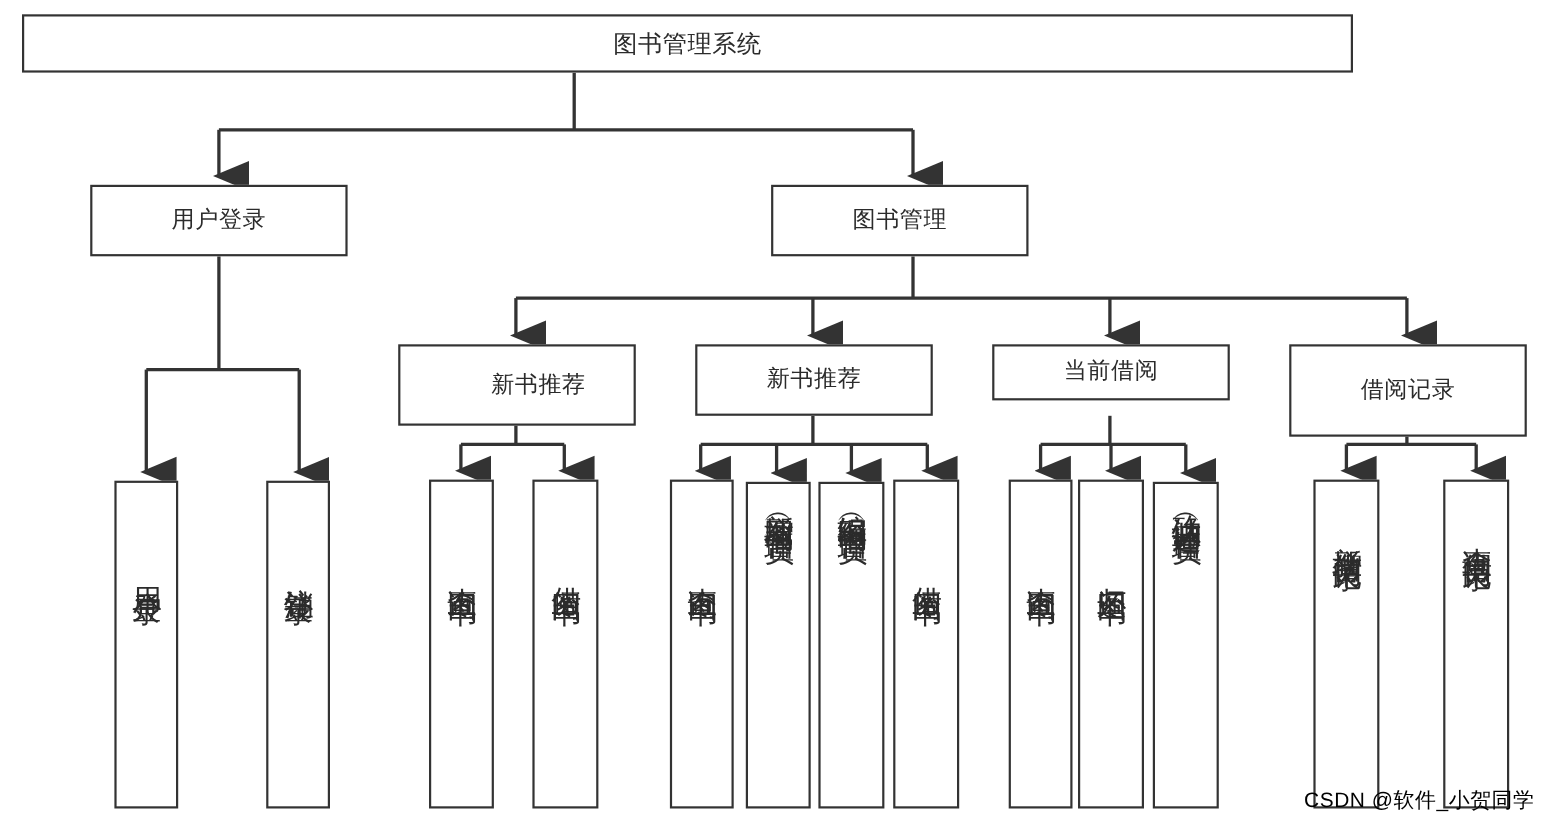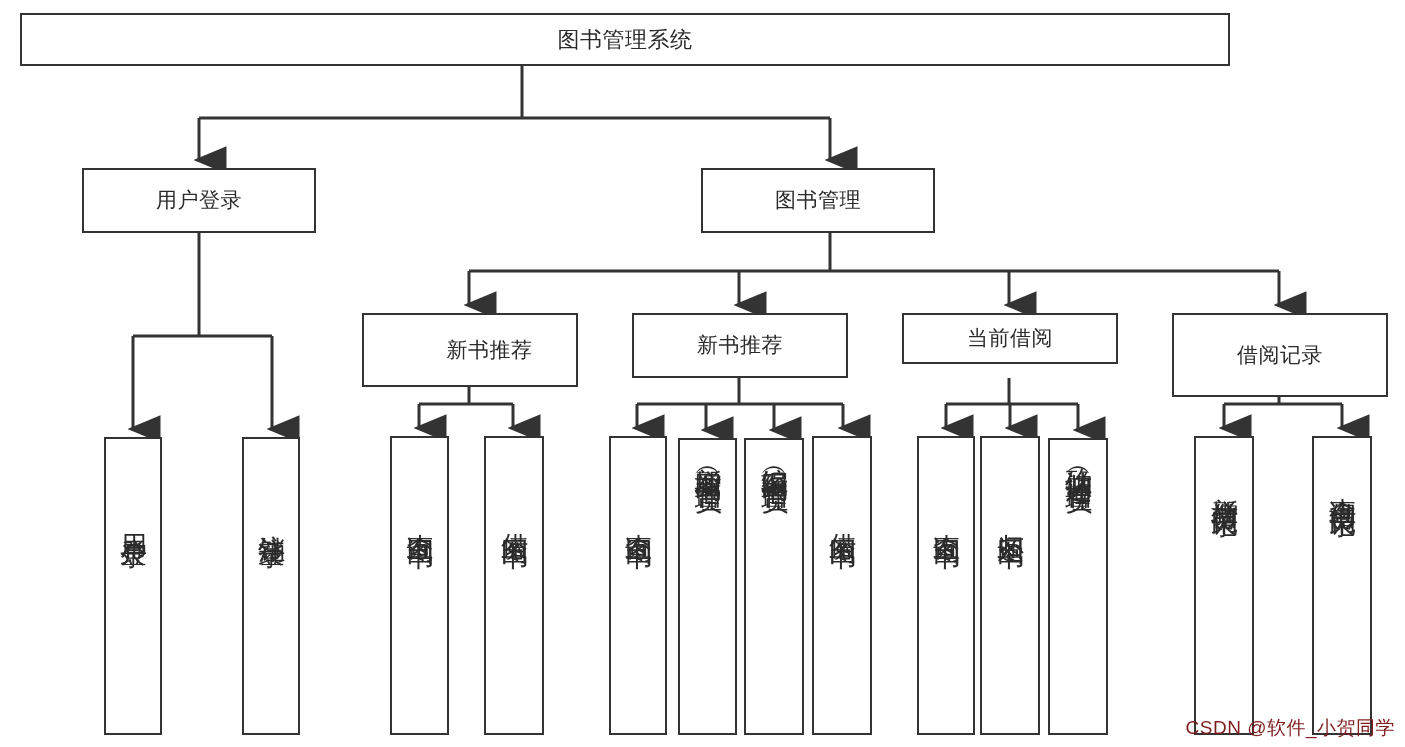--- a/index.html
+++ b/index.html
@@ -60,21 +60,21 @@
     font-size: 27px;
     line-height: 1.02;
     letter-spacing: 3px;
     white-space: nowrap;
   }
   .watermark {
     position: absolute;
     right: 10px;
     bottom: 6px;
     font-size: 19px;
-    color: #7f1d1d;
+    color: #000000;
     white-space: nowrap;
     z-index: 3;
     letter-spacing: 0.5px;
   }
 </style>
 </head>
 <body>
 
 <div id="canvas">
 

